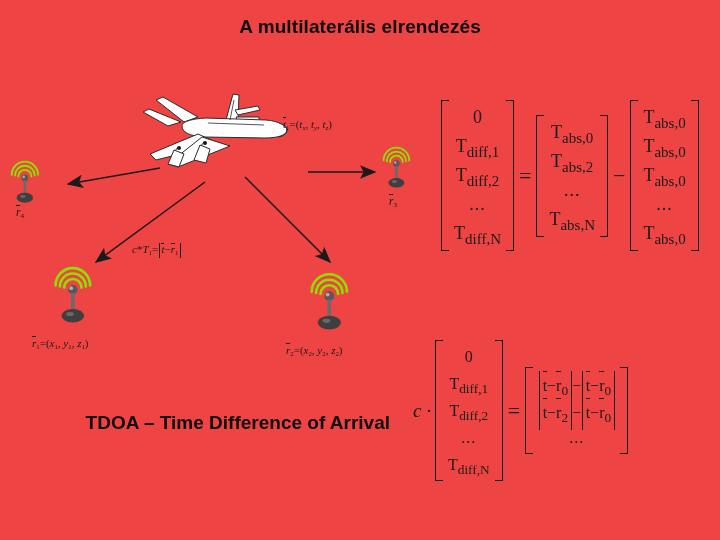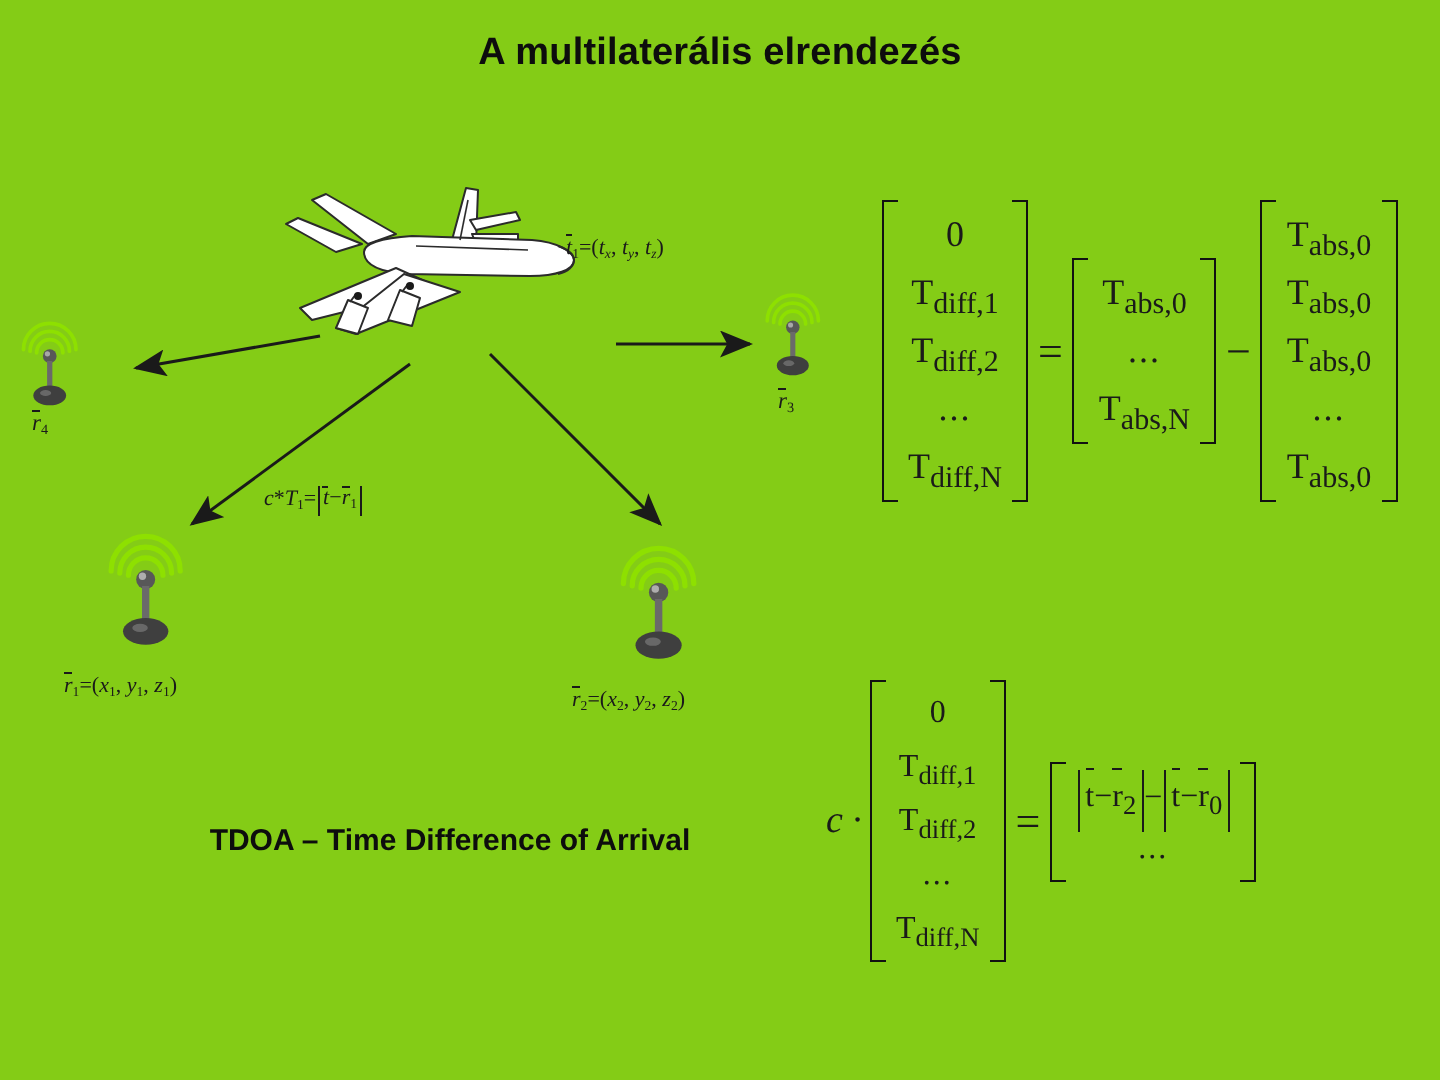--- a/index.html
+++ b/index.html
@@ -13,41 +13,41 @@
     position: relative;
     overflow: hidden;
     font-family: "Liberation Sans", sans-serif;
     color: #000000;
   }
   #slide {
     position: absolute;
     left: 0; top: 0;
     width: 720px;
     height: 540px;
-    background: #84cc16;
+    background: #ef4444;
   }
   .abs { position: absolute; }
 
   
   #title {
     left: 0; top: 16px;
     width: 720px;
     text-align: center;
     font-size: 19px;
     font-weight: bold;
     letter-spacing: 0.1px;
     color: #0d0d0d;
   }
 
   
   #tdoa-caption {
     left: 60px; top: 412px;
     width: 330px;
-    text-align: center;
-    font-size: 15px;
+    text-align: right;
+    font-size: 19px;
     font-weight: bold;
     color: #0d0d0d;
   }
 
   
   .math {
     font-family: "Liberation Serif", serif;
     font-style: italic;
     color: #1a1a1a;
     white-space: nowrap;
@@ -305,20 +305,21 @@
     <div class="matrix">
       <div class="mrow zero">0</div>
       <div class="mrow"><span>T</span><sub class="it">diff</sub><sub>,1</sub></div>
       <div class="mrow"><span>T</span><sub class="it">diff</sub><sub>,2</sub></div>
       <div class="mrow dots">...</div>
       <div class="mrow"><span>T</span><sub class="it">diff</sub><sub class="it">,N</sub></div>
     </div>
     <div class="op">=</div>
     <div class="matrix">
       <div class="mrow"><span>T</span><sub class="it">abs</sub><sub>,0</sub></div>
+      <div class="mrow"><span>T</span><sub class="it">abs</sub><sub>,2</sub></div>
       <div class="mrow dots">...</div>
       <div class="mrow"><span>T</span><sub class="it">abs</sub><sub class="it">,N</sub></div>
     </div>
     <div class="op">−</div>
     <div class="matrix">
       <div class="mrow"><span>T</span><sub class="it">abs</sub><sub>,0</sub></div>
       <div class="mrow"><span>T</span><sub class="it">abs</sub><sub>,0</sub></div>
       <div class="mrow"><span>T</span><sub class="it">abs</sub><sub>,0</sub></div>
       <div class="mrow dots">...</div>
       <div class="mrow"><span>T</span><sub class="it">abs</sub><sub>,0</sub></div>
@@ -329,20 +330,21 @@
     <div class="scalar">c ·</div>
     <div class="matrix">
       <div class="mrow zero">0</div>
       <div class="mrow"><span>T</span><sub class="it">diff</sub><sub>,1</sub></div>
       <div class="mrow"><span>T</span><sub class="it">diff</sub><sub>,2</sub></div>
       <div class="mrow dots">...</div>
       <div class="mrow"><span>T</span><sub class="it">diff</sub><sub class="it">,N</sub></div>
     </div>
     <div class="op">=</div>
     <div class="matrix">
+      <div class="mrow"><span class="bars"><span class="ovl">t</span><span class="up">−</span><span class="ovl">r</span><sub>0</sub></span><span class="up">−</span><span class="bars"><span class="ovl">t</span><span class="up">−</span><span class="ovl">r</span><sub>0</sub></span></div>
       <div class="mrow"><span class="bars"><span class="ovl">t</span><span class="up">−</span><span class="ovl">r</span><sub>2</sub></span><span class="up">−</span><span class="bars"><span class="ovl">t</span><span class="up">−</span><span class="ovl">r</span><sub>0</sub></span></div>
       <div class="mrow dots">...</div>
     </div>
   </div>
 
   <div id="tdoa-caption" class="abs">TDOA – Time Difference of Arrival</div>
 
 </div>
 
 </body></html>

